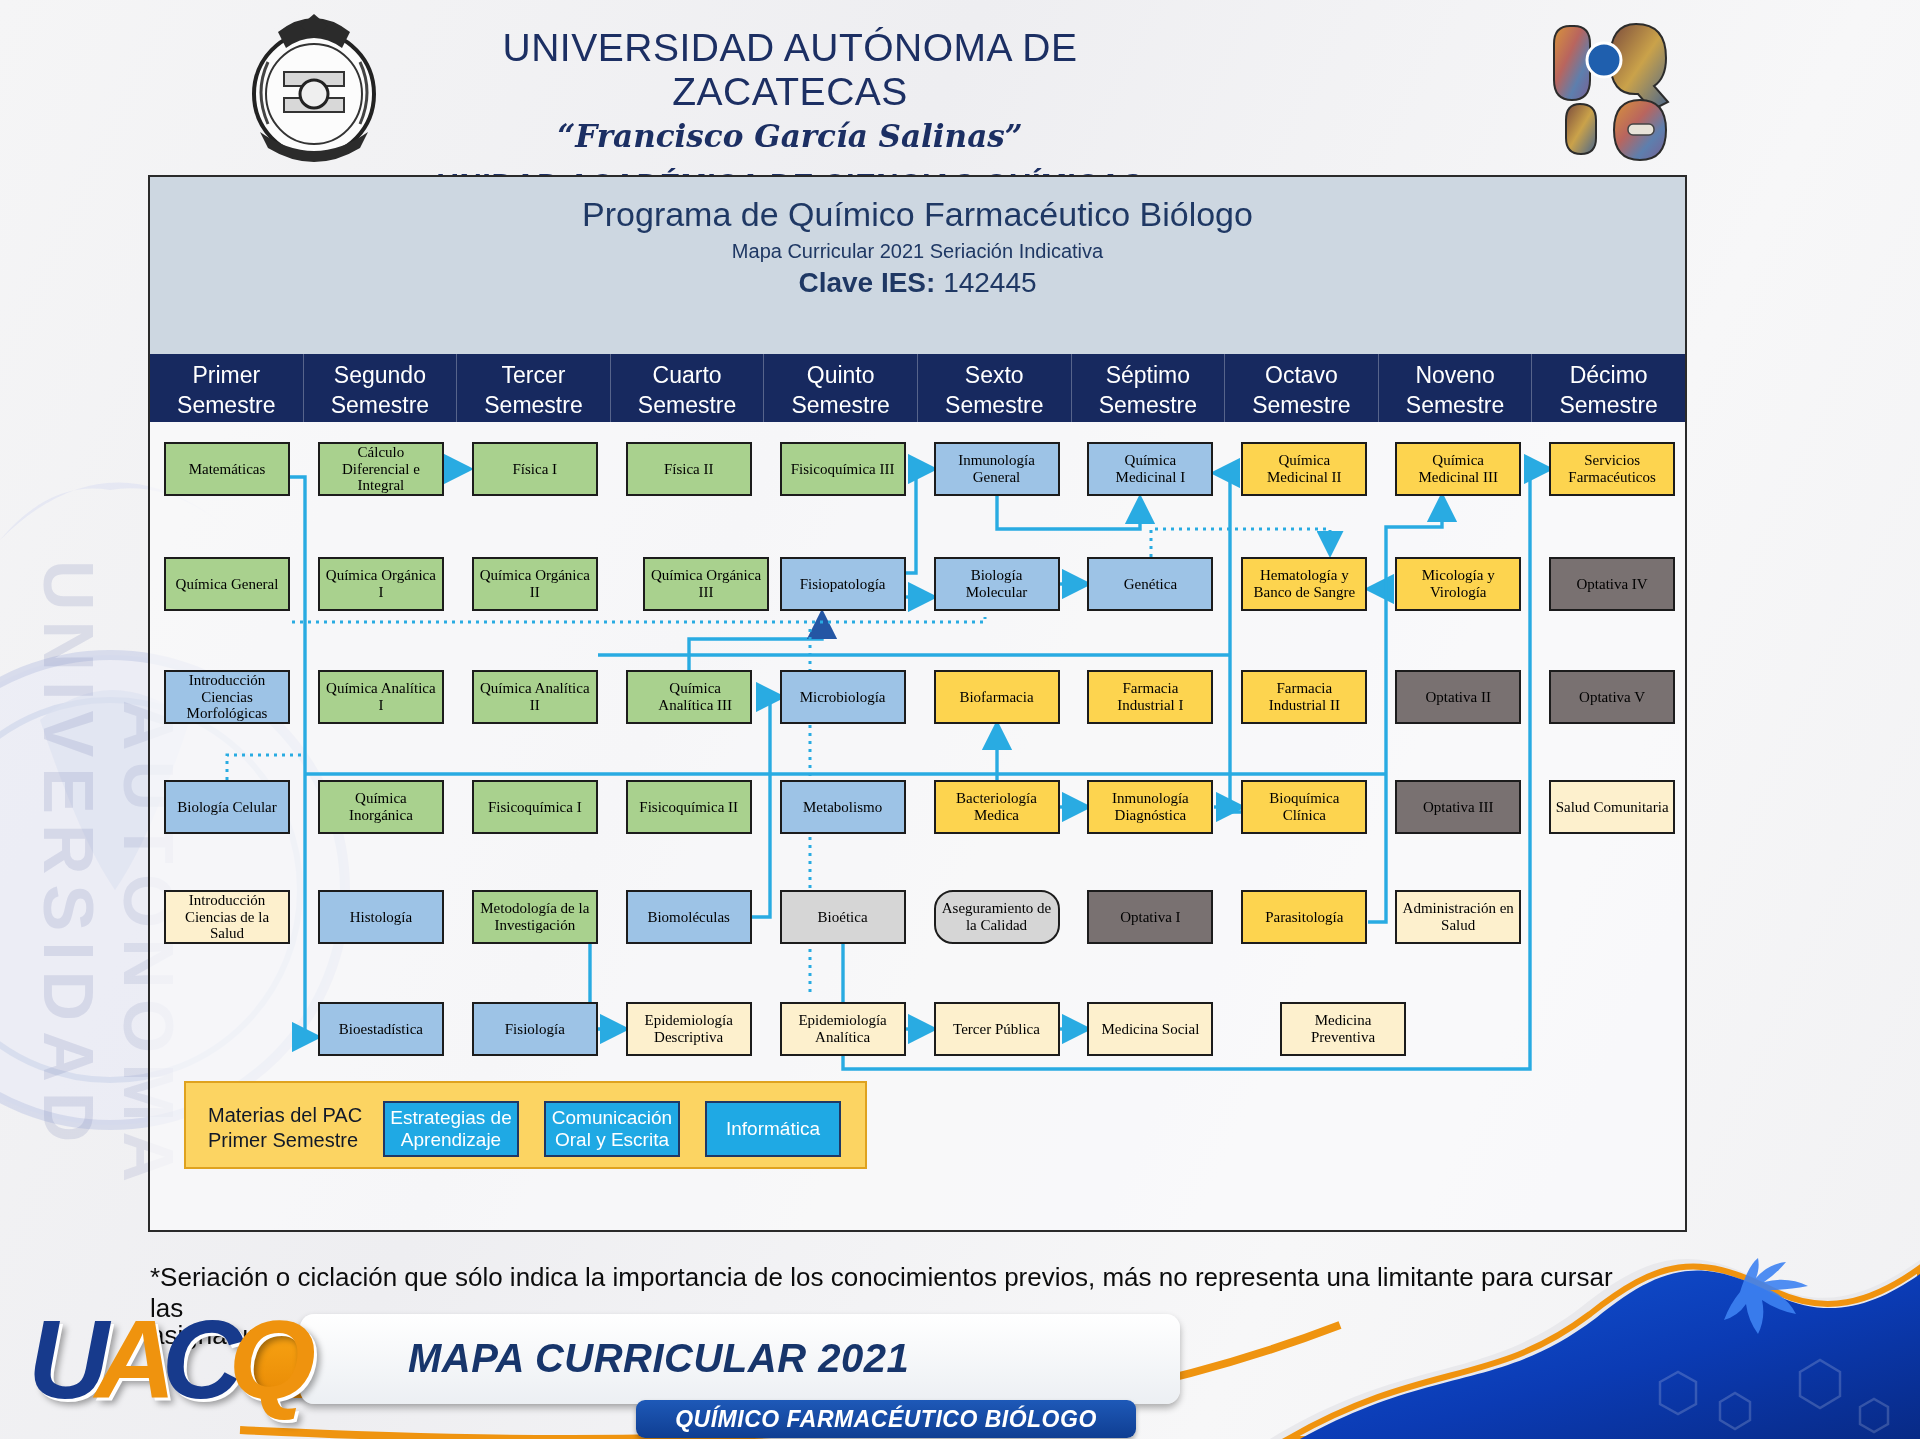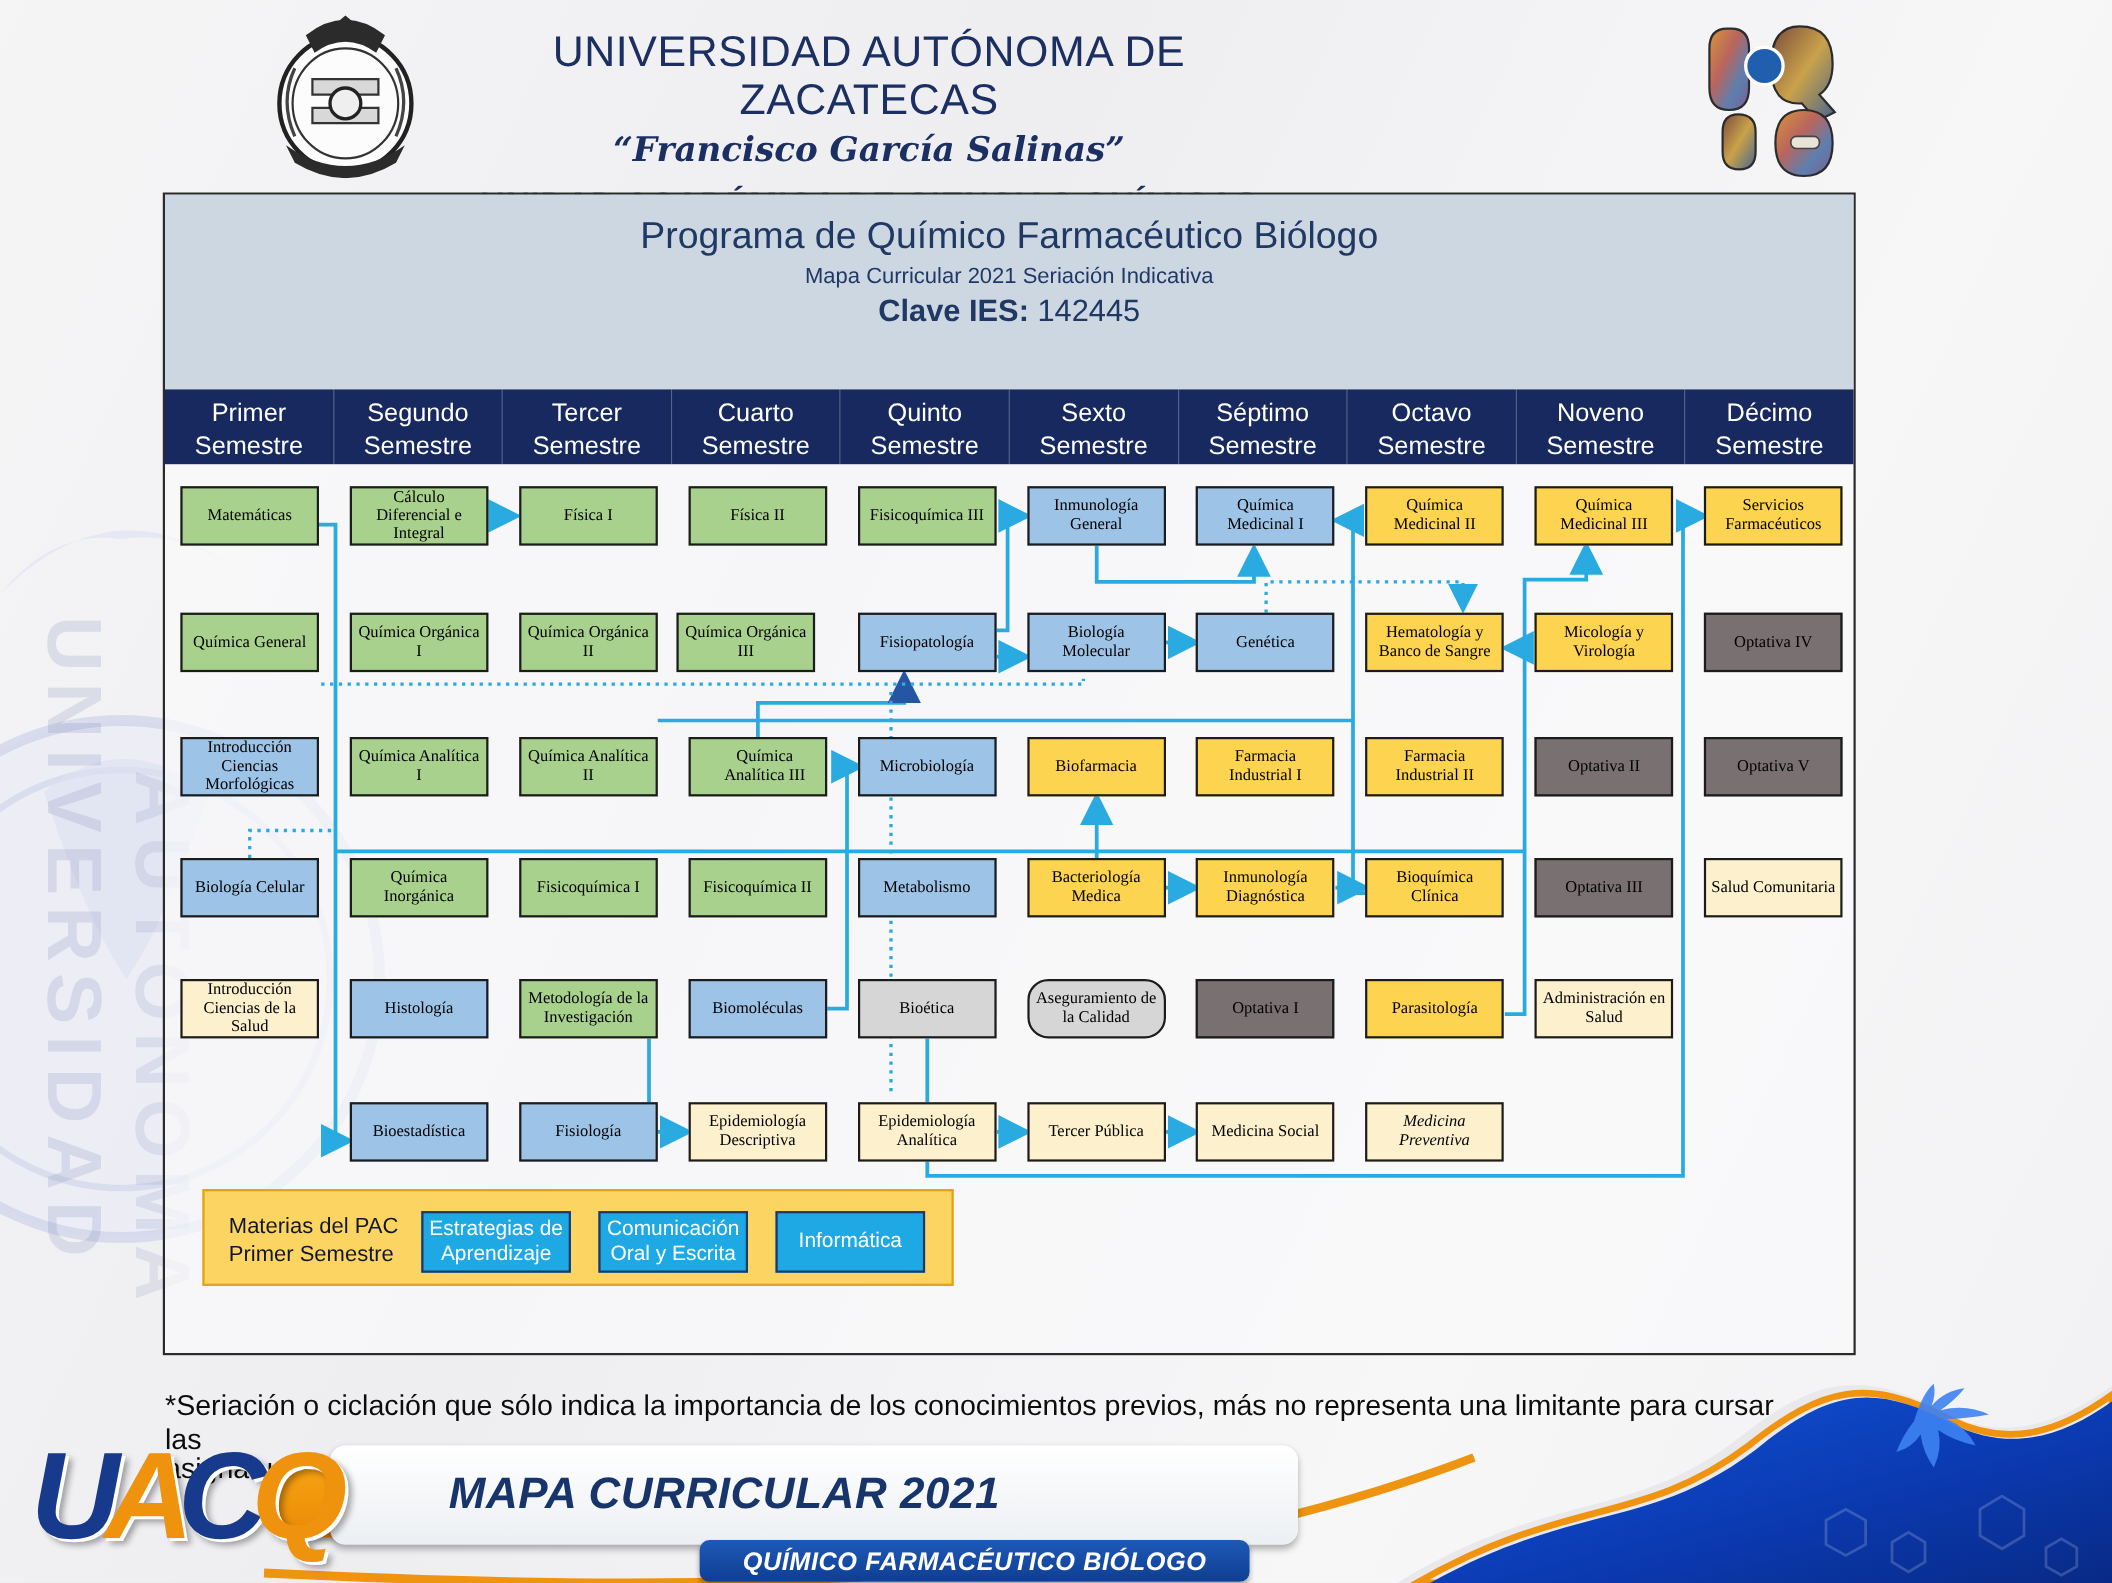--- a/index.html
+++ b/index.html
@@ -226,21 +226,21 @@
         <div class="course c-green" style="left: 475.7px; top: 265px;">Física II</div>
         <div class="course c-green" style="left: 629.6px; top: 265px;">Fisicoquímica III</div>
         <div class="course c-blue" style="left: 783.5px; top: 265px;">Inmunología General</div>
         <div class="course c-blue" style="left: 937.4px; top: 265px;">Química Medicinal I</div>
         <div class="course c-yellow" style="left: 1091.3px; top: 265px;">Química Medicinal II</div>
         <div class="course c-yellow" style="left: 1245.2px; top: 265px;">Química Medicinal III</div>
         <div class="course c-yellow" style="left: 1399.1px; top: 265px;">Servicios Farmacéuticos</div>
         <div class="course c-green" style="left: 14px; top: 380px;">Química General</div>
         <div class="course c-green" style="left: 167.9px; top: 380px;">Química Orgánica I</div>
         <div class="course c-green" style="left: 321.8px; top: 380px;">Química Orgánica II</div>
-        <div class="course c-green" style="left: 465px; top: 380px;">Química Orgánica III</div>
+        <div class="course c-green" style="left: 493px; top: 380px;">Química Orgánica III</div>
         <div class="course c-blue" style="left: 629.6px; top: 380px;">Fisiopatología</div>
         <div class="course c-blue" style="left: 783.5px; top: 380px;">Biología Molecular</div>
         <div class="course c-blue" style="left: 937.4px; top: 380px;">Genética</div>
         <div class="course c-yellow" style="left: 1091.3px; top: 380px;">Hematología y Banco de Sangre</div>
         <div class="course c-yellow" style="left: 1245.2px; top: 380px;">Micología y Virología</div>
         <div class="course c-gray" style="left: 1399.1px; top: 380px;">Optativa IV</div>
         <div class="course c-blue" style="left: 14px; top: 493px;">Introducción Ciencias Morfológicas</div>
         <div class="course c-green" style="left: 167.9px; top: 493px;">Química Analítica I</div>
         <div class="course c-green" style="left: 321.8px; top: 493px;">Química Analítica II</div>
         <div class="course c-green" style="left: 475.7px; top: 493px; padding-left: 17px;">Química Analítica III</div>
@@ -268,21 +268,21 @@
         <div class="course c-lightgray" style="left: 783.5px; top: 713px; border-radius: 19px;">Aseguramiento de la Calidad</div>
         <div class="course c-gray" style="left: 937.4px; top: 713px;">Optativa I</div>
         <div class="course c-yellow" style="left: 1091.3px; top: 713px;">Parasitología</div>
         <div class="course c-cream" style="left: 1245.2px; top: 713px;">Administración en Salud</div>
         <div class="course c-blue" style="left: 167.9px; top: 825px;">Bioestadística</div>
         <div class="course c-blue" style="left: 321.8px; top: 825px;">Fisiología</div>
         <div class="course c-cream" style="left: 475.7px; top: 825px;">Epidemiología Descriptiva</div>
         <div class="course c-cream" style="left: 629.6px; top: 825px;">Epidemiología Analítica</div>
         <div class="course c-cream" style="left: 783.5px; top: 825px;">Tercer Pública</div>
         <div class="course c-cream" style="left: 937.4px; top: 825px;">Medicina Social</div>
-        <div class="course c-cream" style="left: 1091px; top: 825px; font-style: italic;">Medicina Preventiva</div>
+        <div class="course c-cream" style="left: 1130px; top: 825px;">Medicina Preventiva</div>
       </div>
 
     <div id="pac">
       <div id="pac-label">
         <div>Materias del PAC</div>
         <div>Primer Semestre</div>
       </div>
     <div class="pac-item" style="left: 197px;">Estrategias de Aprendizaje</div>
         <div class="pac-item" style="left: 358px;">Comunicación Oral y Escrita</div>
         <div class="pac-item" style="left: 519px;">Informática</div>

